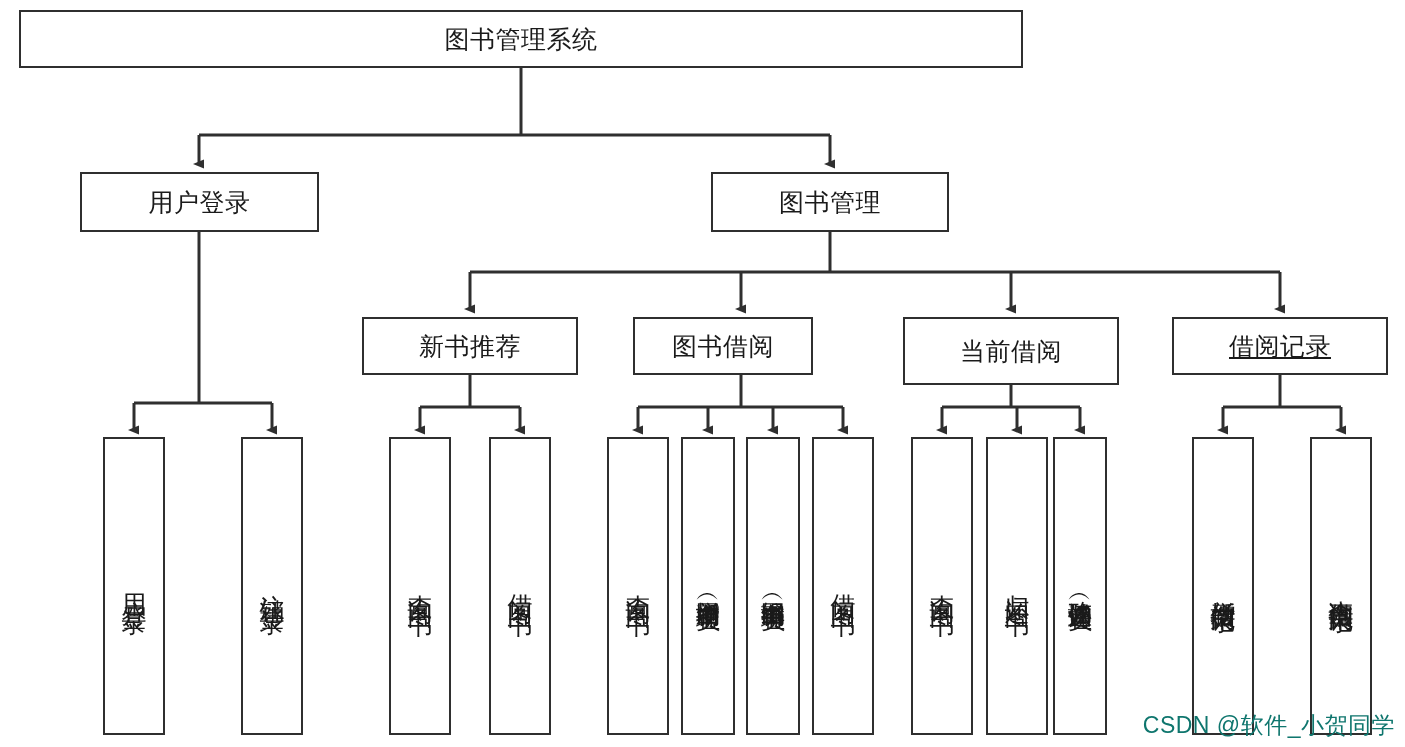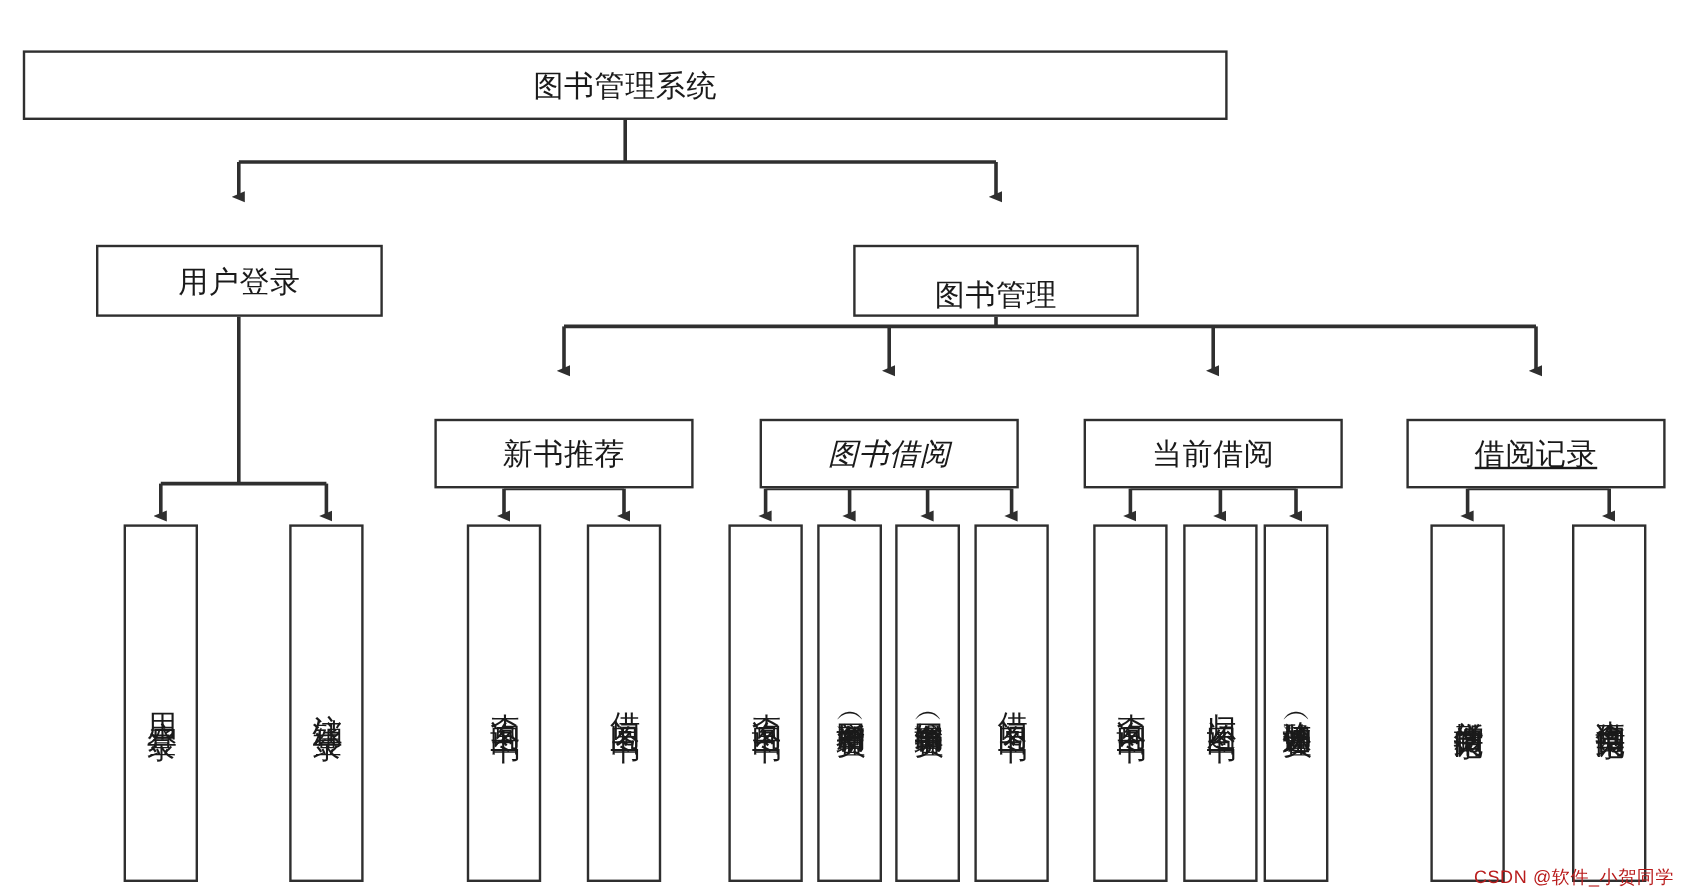--- a/index.html
+++ b/index.html
@@ -31,21 +31,20 @@
     background: #ffffff;
     border: 2px solid #2f2f2f;
     display: flex;
     align-items: center;
     justify-content: center;
     color: #1a1a1a;
   }
   .node.horiz {
     font-size: 25px;
     letter-spacing: 0.5px;
-    margin-top: 32px;
   }
   .node.vert {
     writing-mode: vertical-rl;
     text-orientation: upright;
     font-size: 25px;
     letter-spacing: 6px;
     line-height: 1;
     padding-top: 4px;
     padding-bottom: 4px;
   }
@@ -54,22 +53,22 @@
     white-space: nowrap;
   }
   .node.vert .lbl {
     writing-mode: vertical-rl;
     text-orientation: upright;
   }
   #watermark {
     position: absolute;
     right: 10px;
     bottom: 6px;
-    font-size: 15px;
-    color: #b91c1c;
+    font-size: 23px;
+    color: #0f766e;
     white-space: nowrap;
     letter-spacing: 0.5px;
   }
 </style>
 </head>
 <body>
 
 <div id="canvas">
 
   <svg id="wires" viewBox="0 0 1405 747" width="1405" height="747" xmlns="http://www.w3.org/2000/svg">
@@ -137,31 +136,31 @@
     </g>
   </svg>
 
   <div class="node horiz" style="left:19px; top:10px; width:1004px; height:58px;">
     <span class="lbl">图书管理系统</span>
   </div>
 
   <div class="node horiz" style="left:80px; top:172px; width:239px; height:60px;">
     <span class="lbl">用户登录</span>
   </div>
-  <div class="node horiz" style="left:711px; top:172px; width:238px; height:60px;align-items:flex-end;">
+  <div class="node horiz" style="left:711px; top:172px; width:238px; height:60px;">
     <span class="lbl">图书管理</span>
   </div>
 
   <div class="node horiz" style="left:362px; top:317px; width:216px; height:58px;align-items:center;">
     <span class="lbl">新书推荐</span>
   </div>
-  <div class="node horiz" style="left:633px; top:317px; width:216px; height:58px;font-style:italic;">
+  <div class="node horiz" style="left:633px; top:317px; width:180px; height:58px;">
     <span class="lbl">图书借阅</span>
   </div>
-  <div class="node horiz" style="left:903px; top:317px; width:216px; height:58px;">
+  <div class="node horiz" style="left:903px; top:317px; width:216px; height:68px;">
     <span class="lbl">当前借阅</span>
   </div>
   <div class="node horiz" style="left:1172px; top:317px; width:216px; height:58px;text-decoration:underline;">
     <span class="lbl">借阅记录</span>
   </div>
 
   <div class="node vert" style="left:103px; top:437px; width:62px; height:298px;">
     <span class="lbl">用户登录</span>
   </div>
   <div class="node vert" style="left:241px; top:437px; width:62px; height:298px;">

